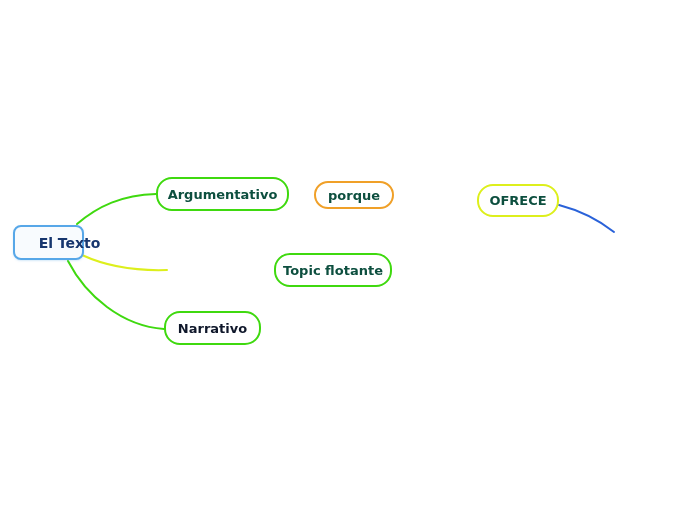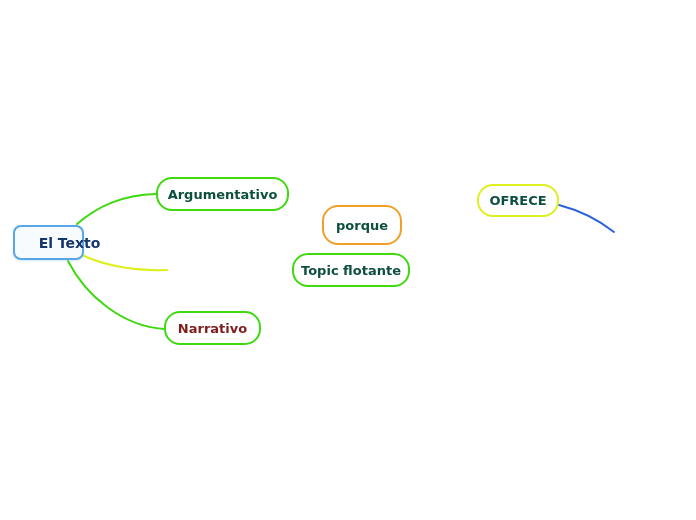--- a/index.html
+++ b/index.html
@@ -46,43 +46,43 @@
     border-width: 2px;
     font-size: 14px;
     background: #f8fbfe;
     box-shadow: 0 1px 2px rgba(90,167,232,0.25);
   }
   
   #node-el-texto       { left: 13px;  top: 225px; width: 71px;  height: 35px; padding-left: 42px; }
   #node-argumentativo  { left: 156px; top: 177px; width: 133px; height: 34px; }
   #node-expositivo     { left: 167px; top: 253px; width: 99px;  height: 34px; }
   #node-narrativo      { left: 164px; top: 311px; width: 97px;  height: 34px; }
-  #node-porque         { left: 322px; top: 181px; width: 80px;  height: 40px; margin-top: 24px; }
-  #node-topic-flotante { left: 292px; top: 253px; width: 118px; height: 34px; }
+  #node-porque         { left: 314px; top: 181px; width: 80px;  height: 28px; }
+  #node-topic-flotante { left: 274px; top: 253px; width: 118px; height: 34px; }
   #node-ofrece         { left: 477px; top: 184px; width: 82px;  height: 33px; }
   #node-subtopic       { left: 590px; top: 232px; width: 91px;  height: 33px; }
 </style>
 </head>
 <body>
 
 <div id="canvas">
 
   <svg id="edges" viewBox="0 0 696 520" xmlns="http://www.w3.org/2000/svg">
     <path d="M 77 224 C 98 206, 122 195, 156 194" fill="none" stroke-width="2" stroke-linecap="round" stroke="#3fd90f"></path>
     <path d="M 82 255 C 108 267, 136 271, 167 270" fill="none" stroke-width="2" stroke-linecap="round" stroke="#ddef1c"></path>
     <path d="M 68 261 C 86 296, 122 326, 164 329" fill="none" stroke-width="2" stroke-linecap="round" stroke="#3fd90f"></path>
     <path d="M 559 205 C 582 211, 600 221, 614 232" fill="none" stroke-width="2" stroke-linecap="round" stroke="#2a62d9"></path>
   </svg>
 
   <div id="node-el-texto" class="node root" style="border-color: rgb(87, 167, 232); color: rgb(23, 54, 110);">El Texto</div>
 
   <div id="node-argumentativo" class="node pill" style="border-color: rgb(63, 217, 15); color: rgb(13, 79, 63);">Argumentativo</div>
 
 
-  <div id="node-narrativo" class="node pill" style="border-color: rgb(63, 217, 15); color: #7f1d1d;">Narrativo</div>
+  <div id="node-narrativo" class="node pill" style="border-color: rgb(63, 217, 15); color: #0f172a;">Narrativo</div>
 
   <div id="node-porque" class="node pill" style="border-color: rgb(240, 160, 40); color: rgb(13, 79, 63);">porque</div>
 
   <div id="node-topic-flotante" class="node pill" style="border-color: rgb(63, 217, 15); color: rgb(13, 79, 63);">Topic flotante</div>
 
   <div id="node-ofrece" class="node pill" style="border-color: rgb(221, 239, 28); color: rgb(13, 79, 63);">OFRECE</div>
 
 
 </div>
 

